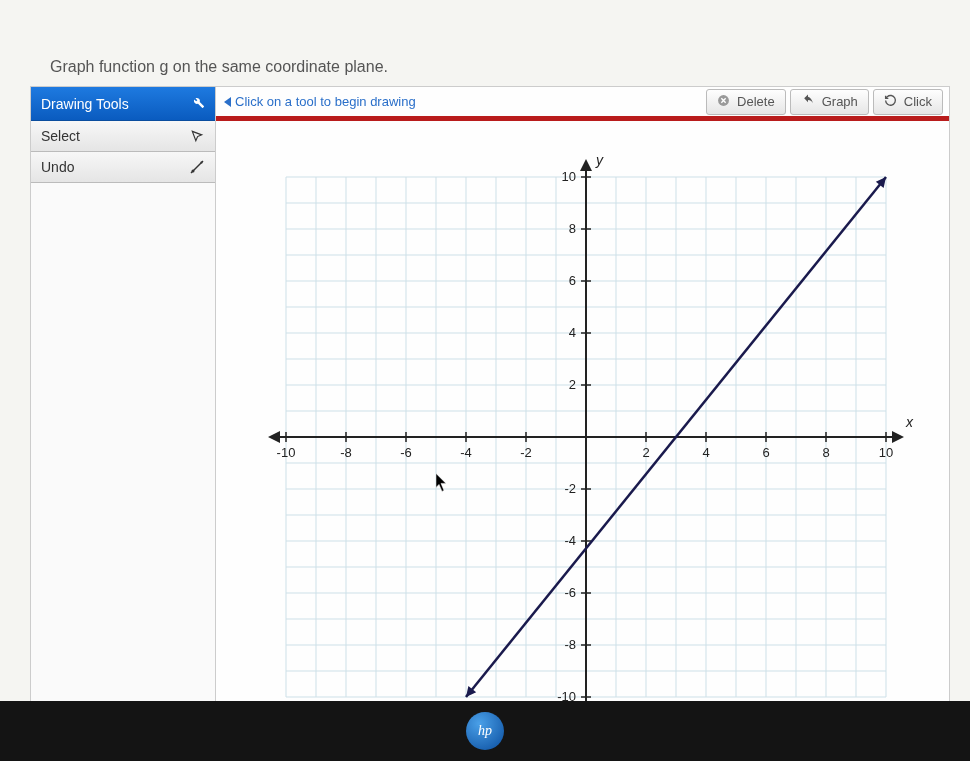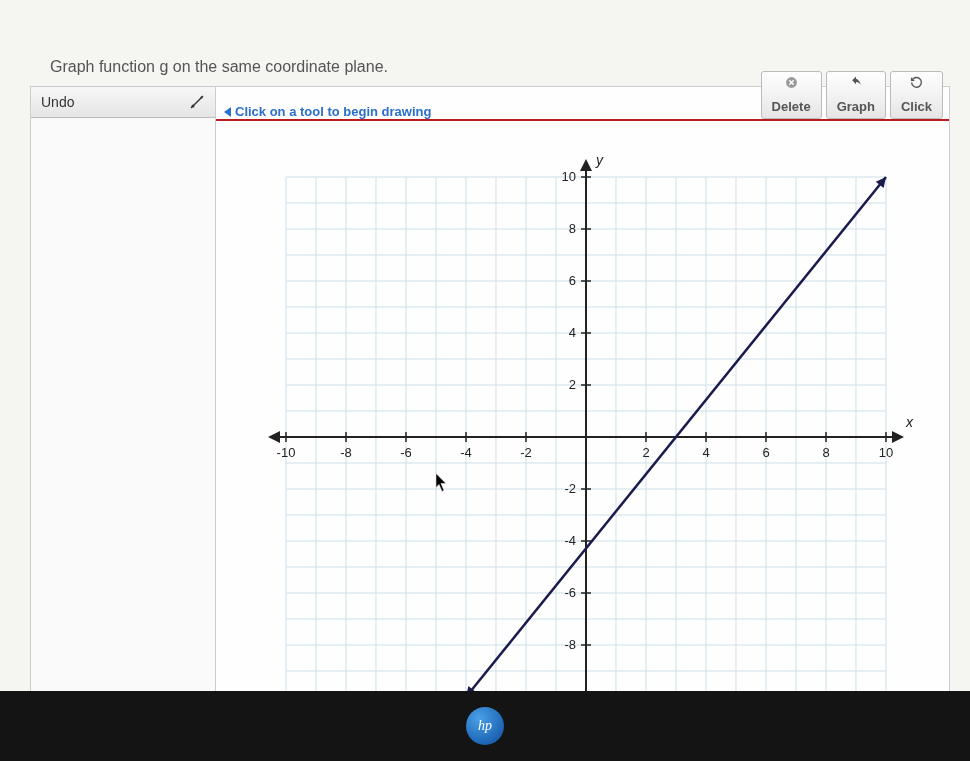--- a/index.html
+++ b/index.html
@@ -62,26 +62,25 @@
     }
     .workspace {
       flex: 1;
       background: #fefefe;
       border: 1px solid #ccc;
       border-left: none;
       position: relative;
     }
     .top-bar {
       display: flex;
-      align-items: flex-end;
+      align-items: center;
       justify-content: space-between;
       height: 34px;
-      border-bottom: 2px solid #b91c1c;
+      border-bottom: 5px solid #b91c1c;
       padding: 0 6px 0 6px;
-      font-weight: bold;
     }
     .hint {
       display: flex;
       align-items: center;
       font-size: 13px;
       color: #2a6fc9;
       gap: 4px;
       padding-left: 2px;
     }
     .hint-arrow {
@@ -95,34 +94,33 @@
       background: linear-gradient(#fefefe, #e6e6e6);
       border: 1px solid #bbb;
       border-radius: 3px;
       padding: 4px 10px;
       font-size: 13px;
       color: #555;
       display: flex;
       align-items: center;
       gap: 7px;
       cursor: pointer;
-      flex-direction: column;
     }
     .btn-ico { font-size: 12px; }
     .graph-area {
       position: absolute;
       left: 40px;
       top: 60px;
       width: 660px;
       height: 580px;
     }
     .bottom-bar {
       position: absolute;
       bottom: 0; left: 0; right: 0;
-      height: 70px;
+      height: 60px;
       background: #141414;
       display: flex;
       align-items: center;
       justify-content: center;
     }
     .hp-logo {
       width: 38px; height: 38px;
       border-radius: 50%;
       background: radial-gradient(circle at 35% 30%, #4aa0e8, #0a4d9e);
       display: flex;
@@ -135,20 +133,36 @@
     }
   </style>
 </head>
 <body>
 
 <div class="instruction">Graph function g on the same coordinate plane.</div>
 
 <div class="main-panel">
 
   <div class="sidebar">
+    <div class="sidebar-header">
+      <span>Drawing Tools</span>
+      <span class="wrench">
+        <svg width="14" height="14" viewBox="0 0 24 24" fill="#fff">
+            <path d="M22 19l-7-7c.6-1.8.2-3.9-1.3-5.4C12 4.9 9.6 4.6 7.7 5.6l3.2 3.2-2.1 2.1L5.6 7.7C4.6 9.6 4.9 12 6.6 13.7c1.5 1.5 3.6 1.9 5.4 1.3l7 7c.4.4 1 .4 1.4 0l1.6-1.6c.4-.4.4-1 0-1.4z"></path>
+          </svg>
+      </span>
+    </div>
+    <div class="tool-item">
+      <span>Select</span>
+      <span class="tool-icon">
+        <svg width="14" height="14" viewBox="0 0 24 24" fill="none" stroke="#333" stroke-width="2">
+            <path d="M4 4l6 16 3-7 7-3z"></path>
+          </svg>
+      </span>
+    </div>
     <div class="tool-item">
       <span>Undo</span>
       <span class="tool-icon">
         <svg width="16" height="16" viewBox="0 0 16 16">
             <line x1="2" y1="14" x2="14" y2="2" stroke="#333" stroke-width="1.5"></line>
             <polygon points="14,2 11,3 13,5" fill="#333"></polygon>
             <circle cx="4" cy="12" r="1.5" fill="#333"></circle>
           </svg>
       </span>
     </div>

